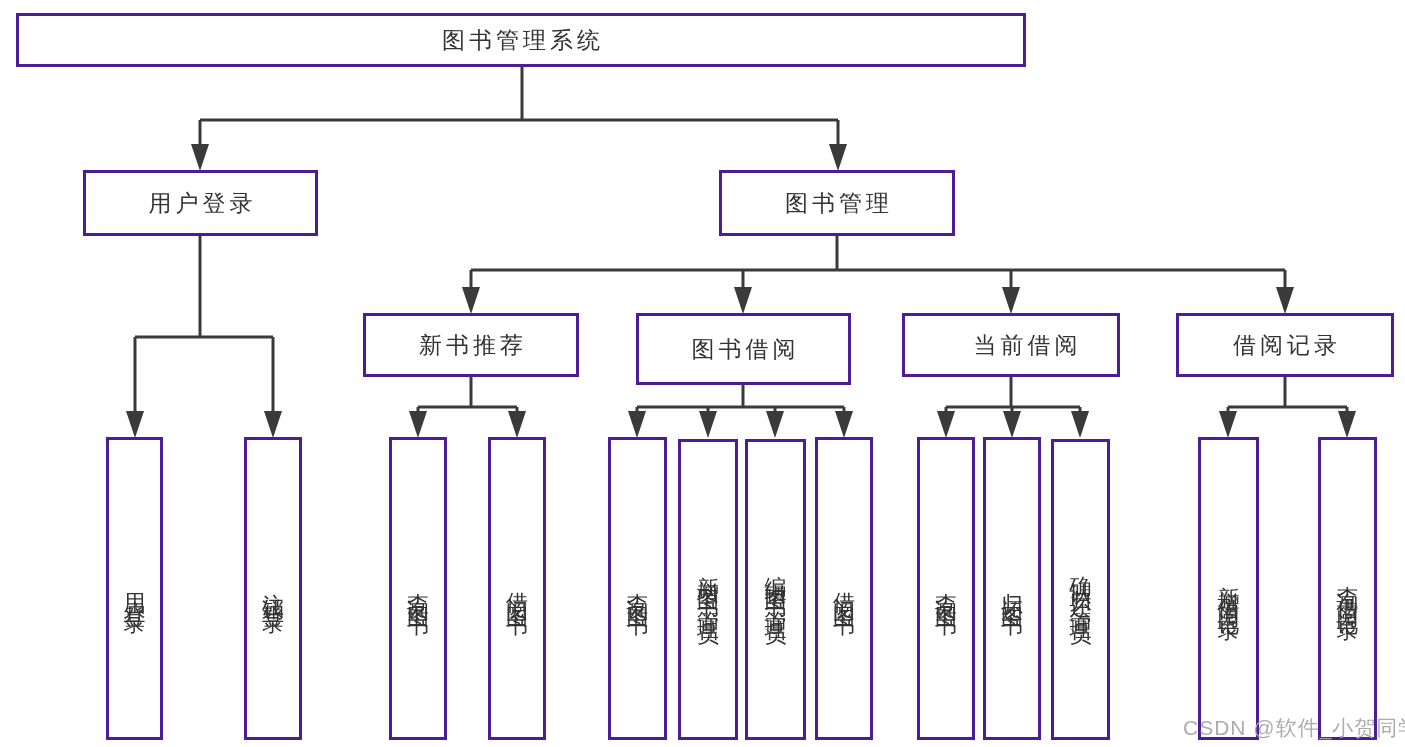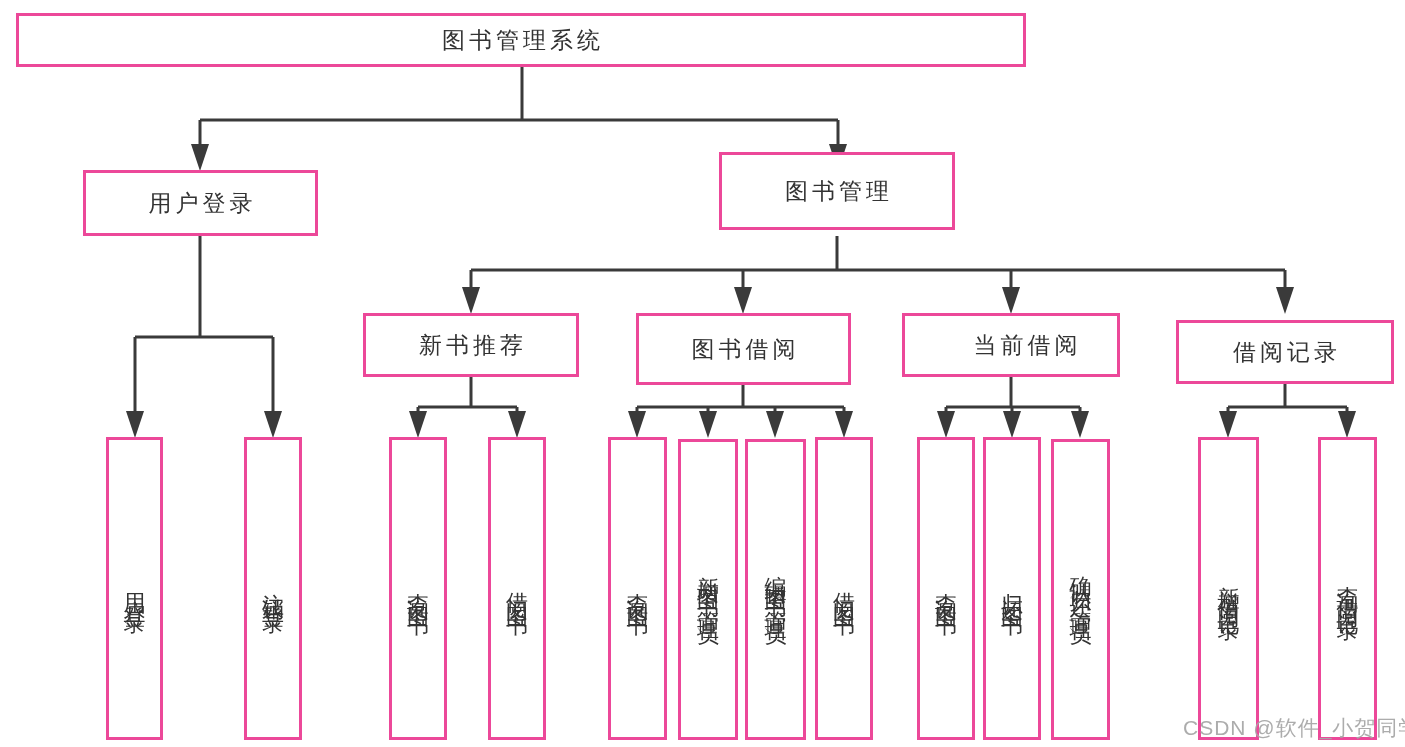--- a/index.html
+++ b/index.html
@@ -17,21 +17,21 @@
   }
   svg.connectors {
     position: absolute;
     left: 0;
     top: 0;
     z-index: 1;
   }
   .node {
     position: absolute;
     box-sizing: border-box;
-    border: 3px solid #ec4899;
+    border: 3px solid #4c1d95;
     background: #ffffff;
     display: flex;
     align-items: center;
     justify-content: center;
     color: #333333;
     z-index: 2;
   }
   .node-h span {
     font-size: 23px;
     letter-spacing: 4px;
@@ -107,34 +107,34 @@
     </g>
   </svg>
 
   <div class="node node-h" style="left:16px; top:13px; width:1010px; height:54px;">
     <span>图书管理系统</span>
   </div>
 
   <div class="node node-h" style="left:83px; top:170px; width:235px; height:66px;">
     <span>用户登录</span>
   </div>
-  <div class="node node-h" style="left:719px; top:152px; width:236px; height:78px;">
+  <div class="node node-h" style="left:719px; top:170px; width:236px; height:66px;">
     <span>图书管理</span>
   </div>
 
   <div class="node node-h" style="left:363px; top:313px; width:216px; height:64px;text-align:center;">
     <span>新书推荐</span>
   </div>
   <div class="node node-h" style="left:636px; top:313px; width:215px; height:72px;">
     <span>图书借阅</span>
   </div>
   <div class="node node-h" style="left:902px; top:313px; width:218px; height:64px;padding-left:29px;">
     <span>当前借阅</span>
   </div>
-  <div class="node node-h" style="left:1176px; top:320px; width:218px; height:64px;">
+  <div class="node node-h" style="left:1176px; top:313px; width:218px; height:64px;">
     <span>借阅记录</span>
   </div>
 
   <div class="node node-v" style="left:106px; top:437px; width:57px; height:303px;">
     <span>用户登录</span>
   </div>
   <div class="node node-v" style="left:244px; top:437px; width:58px; height:303px;">
     <span>注销登录</span>
   </div>
 

